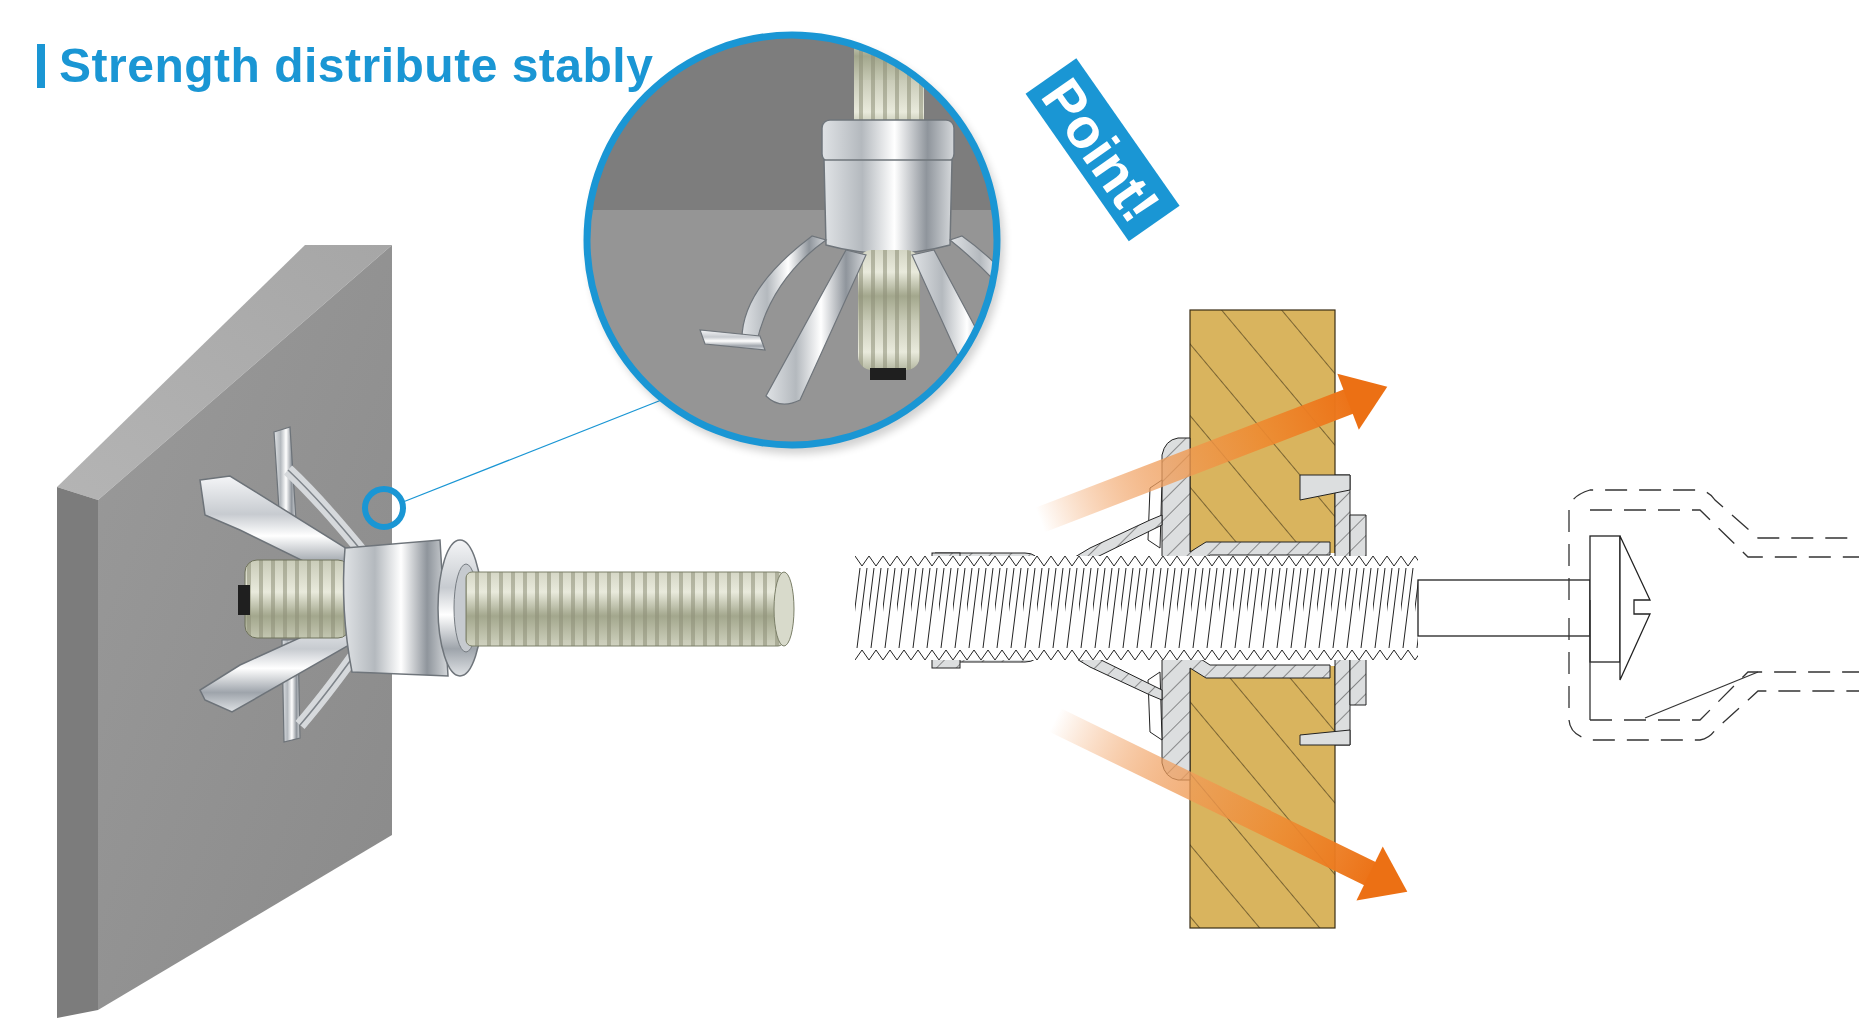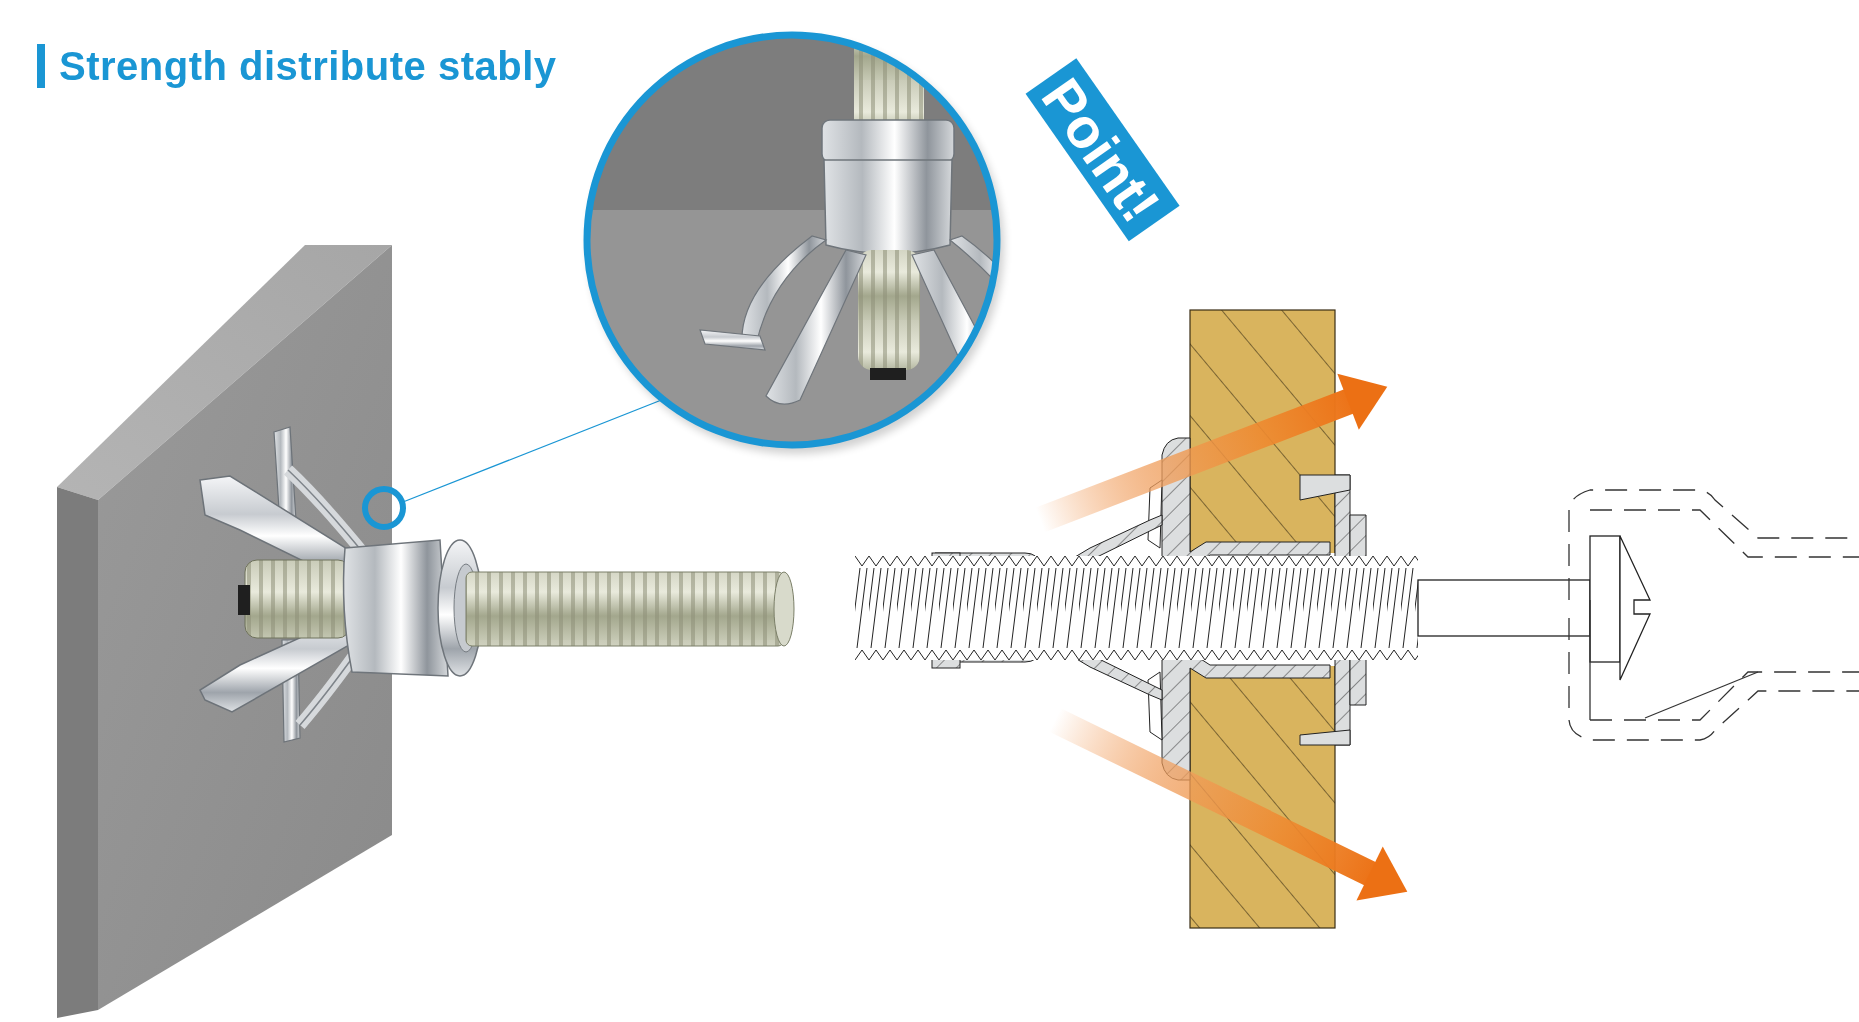--- a/index.html
+++ b/index.html
@@ -1,19 +1,19 @@
 <!DOCTYPE html>
 <html><head>
 <meta charset="utf-8">
 <style>
   html,body{margin:0;padding:0;background:#ffffff;}
   body{width:1859px;height:1022px;position:relative;overflow:hidden;font-family:"Liberation Sans",sans-serif;}
   .title-wrap{position:absolute;left:37px;top:42px;height:48px;display:flex;align-items:center;}
   .title-bar{width:8px;height:44px;margin-right:14px;}
-  .title-text{font-family:"Liberation Sans",sans-serif;font-weight:bold;font-size:40px;letter-spacing:0.5px;line-height:48px;}
+  .title-text{font-family:"Liberation Sans",sans-serif;font-weight:bold;font-size:48px;letter-spacing:0.5px;line-height:48px;}
   svg.canvas{position:absolute;left:0;top:0;}
   .badge-text{font-family:"Liberation Sans",sans-serif;font-weight:bold;}
 </style>
 </head>
 <body>
 
 <div class="title-wrap">
   <div class="title-bar" style="background:#1a96d4"></div>
   <div class="title-text" style="color:#1a96d4">Strength distribute stably</div>
 </div>

